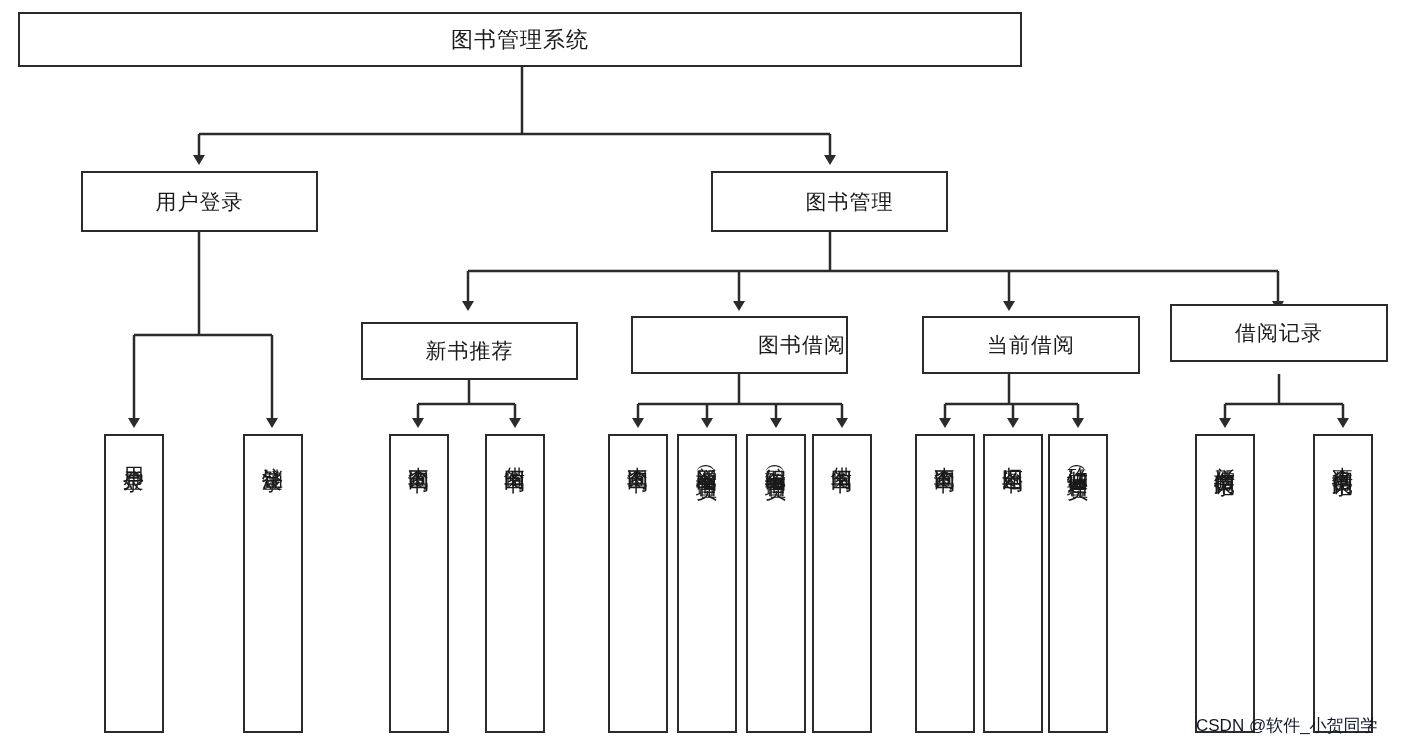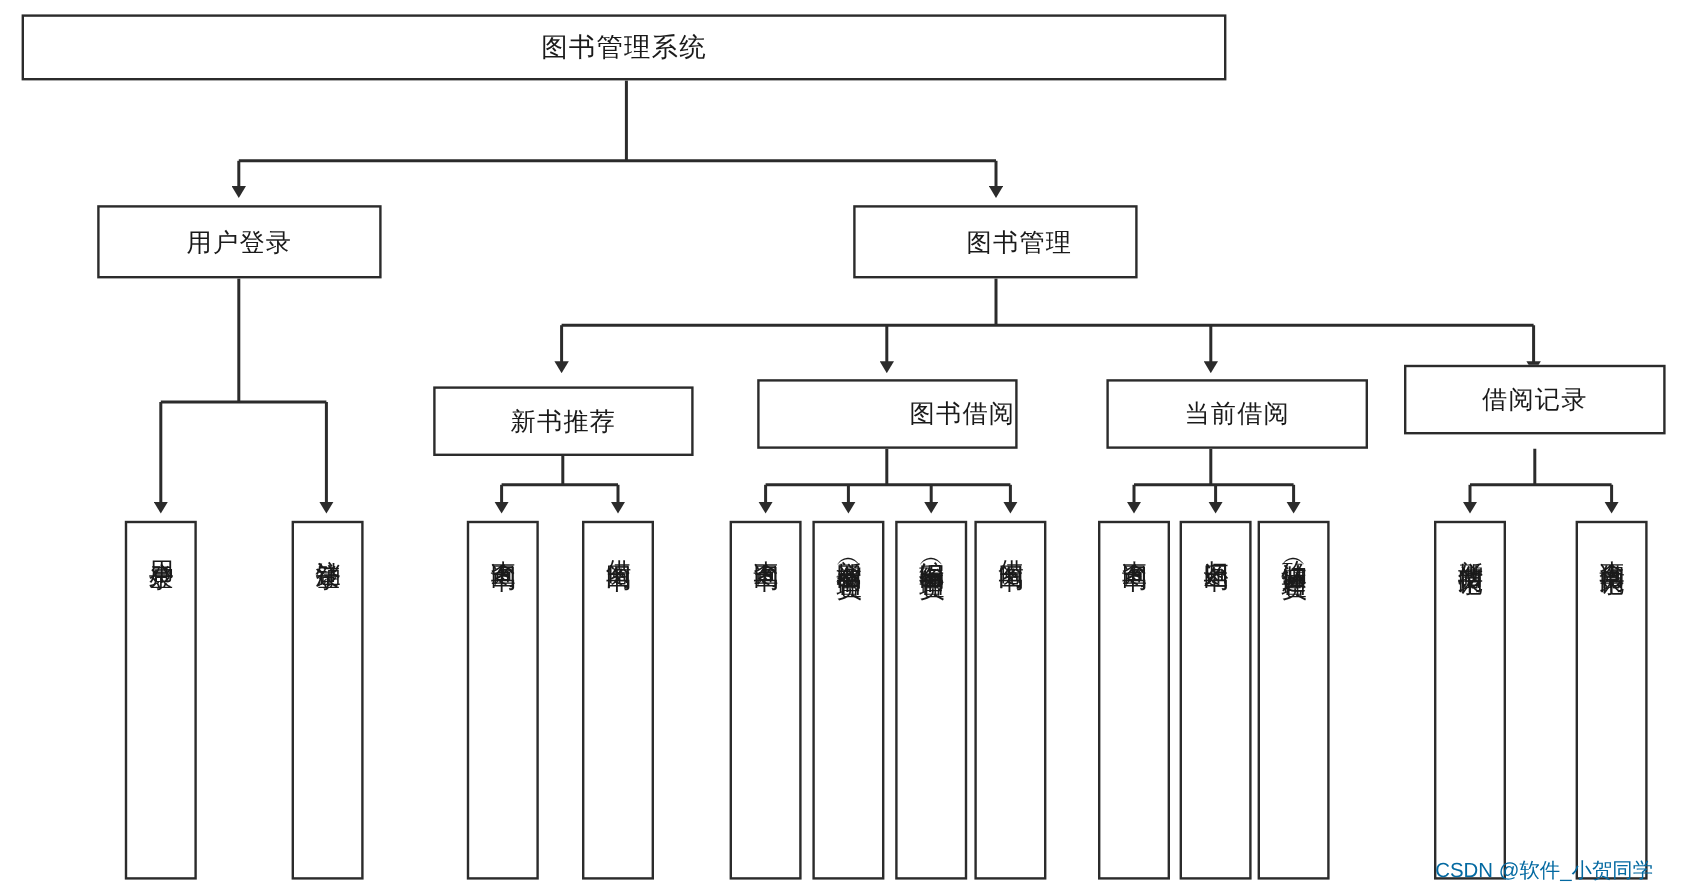--- a/index.html
+++ b/index.html
@@ -53,21 +53,21 @@
     white-space: nowrap;
   }
   .node.root {
     font-size: 22px;
   }
   .watermark {
     position: absolute;
     left: 1196px;
     top: 714px;
     font-size: 17px;
-    color: #0369a1;
+    color: #0f172a;
     white-space: nowrap;
     z-index: 3;
   }
 </style>
 </head>
 <body>
 
 <div id="canvas">
 
   <svg id="edges" viewBox="0 0 1405 747">

